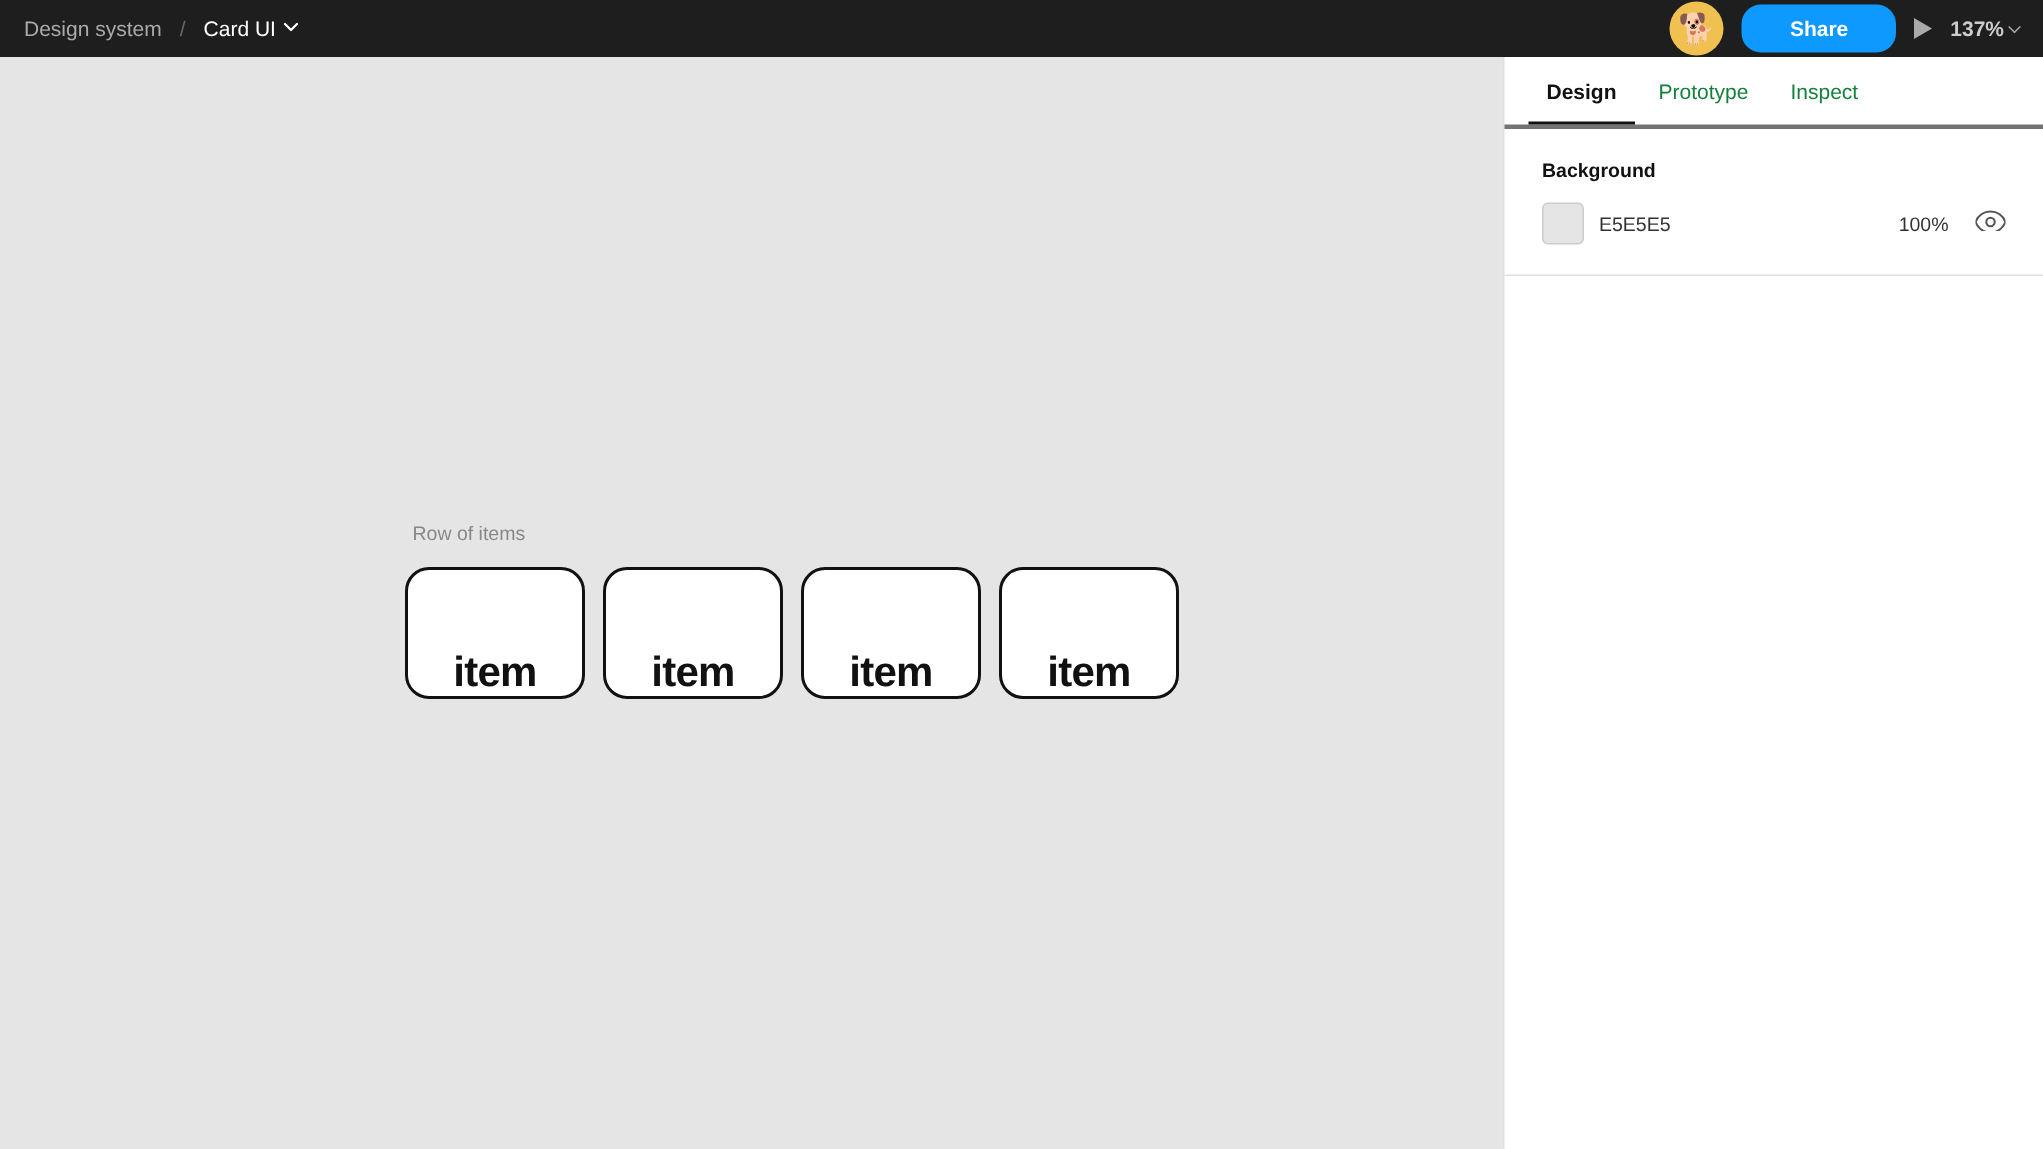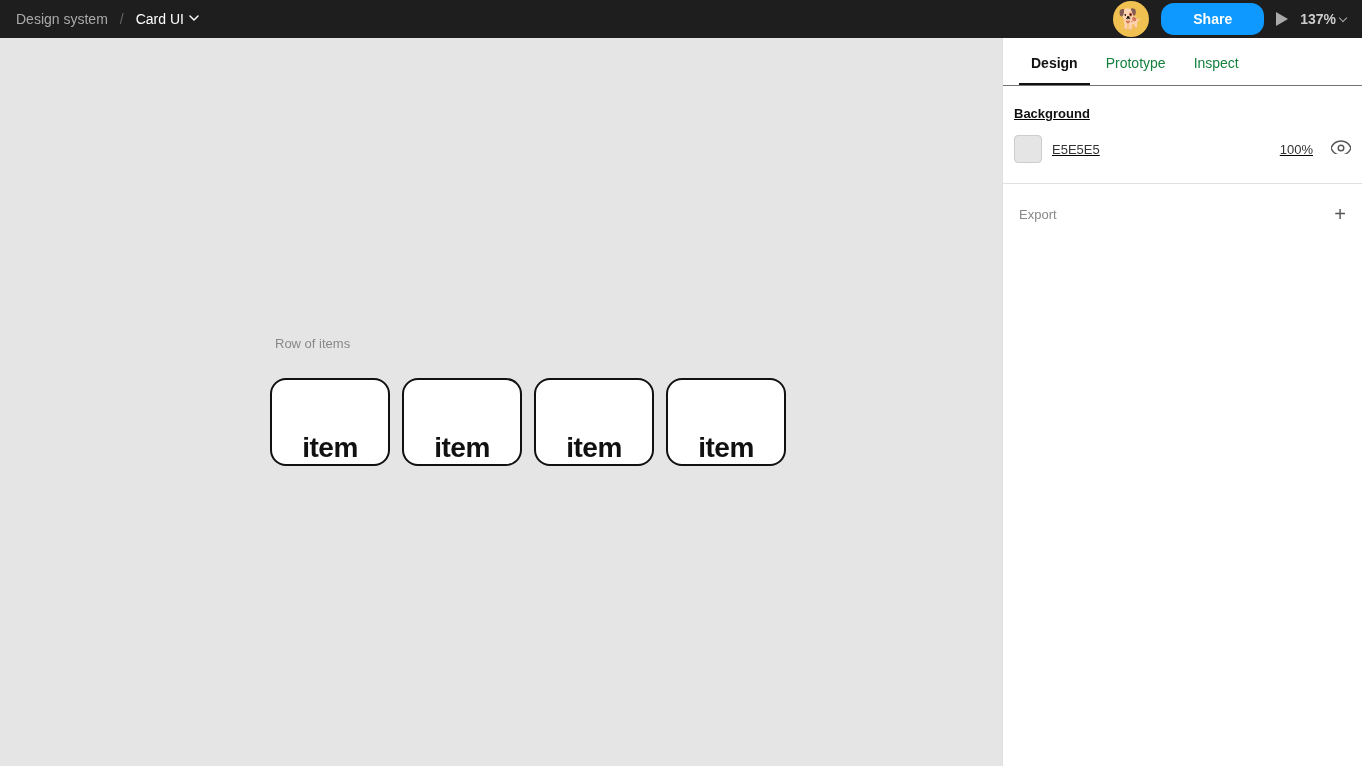--- a/index.html
+++ b/index.html
@@ -101,21 +101,21 @@
     
     .canvas {
       flex: 1;
       background: #e5e5e5;
       position: relative;
       overflow: hidden;
     }
 
     .canvas-label {
       position: absolute;
-      top: 298px;
+      top: 310px;
       left: 275px;
       font-size: 13px;
       color: #888;
       font-weight: 400;
     }
 
     .row-of-items {
       position: absolute;
       top: 340px;
       left: 270px;
@@ -143,21 +143,21 @@
       width: 360px;
       background: #fff;
       border-left: 1px solid #e0e0e0;
       display: flex;
       flex-direction: column;
       flex-shrink: 0;
     }
 
     .panel-tabs {
       display: flex;
-      border-bottom: 1px solid #737373;
+      border-bottom: 3px solid #737373;
       padding: 0 16px;
       height: 48px;
       align-items: flex-end;
     }
 
     .panel-tab {
       padding: 12px 12px;
       font-size: 14px;
       cursor: pointer;
       color: #15803d;
@@ -165,23 +165,22 @@
       margin-right: 4px;
     }
 
     .panel-tab.active {
       color: #111;
       font-weight: 600;
       border-bottom: 2px solid #111;
     }
 
     .panel-section {
-      padding: 20px 11px;
+      padding: 20px 25px;
       border-bottom: 1px solid #e0e0e0;
-      text-decoration: underline;
     }
 
     .section-title {
       font-size: 13px;
       font-weight: 600;
       color: #111;
       margin-bottom: 14px;
     }
 
     .bg-row {
@@ -309,19 +308,15 @@
         <span class="opacity-value">100%</span>
         <span class="eye-icon">
           <svg width="20" height="14" viewBox="0 0 20 14" fill="none" xmlns="http://www.w3.org/2000/svg">
             <path d="M10 1C5.5 1 1.7 3.9 0 8c1.7 4.1 5.5 7 10 7s8.3-2.9 10-7c-1.7-4.1-5.5-7-10-7z" stroke="#555" stroke-width="1.4" fill="none"></path>
             <circle cx="10" cy="8" r="2.8" stroke="#555" stroke-width="1.4" fill="none"></circle>
           </svg>
         </span>
       </div>
     </div>
 
-    <div class="export-section">
-      <span class="export-label">Export</span>
-      <span class="plus-icon">+</span>
-    </div>
   </div>
 
 </div>
 
 </body></html>

